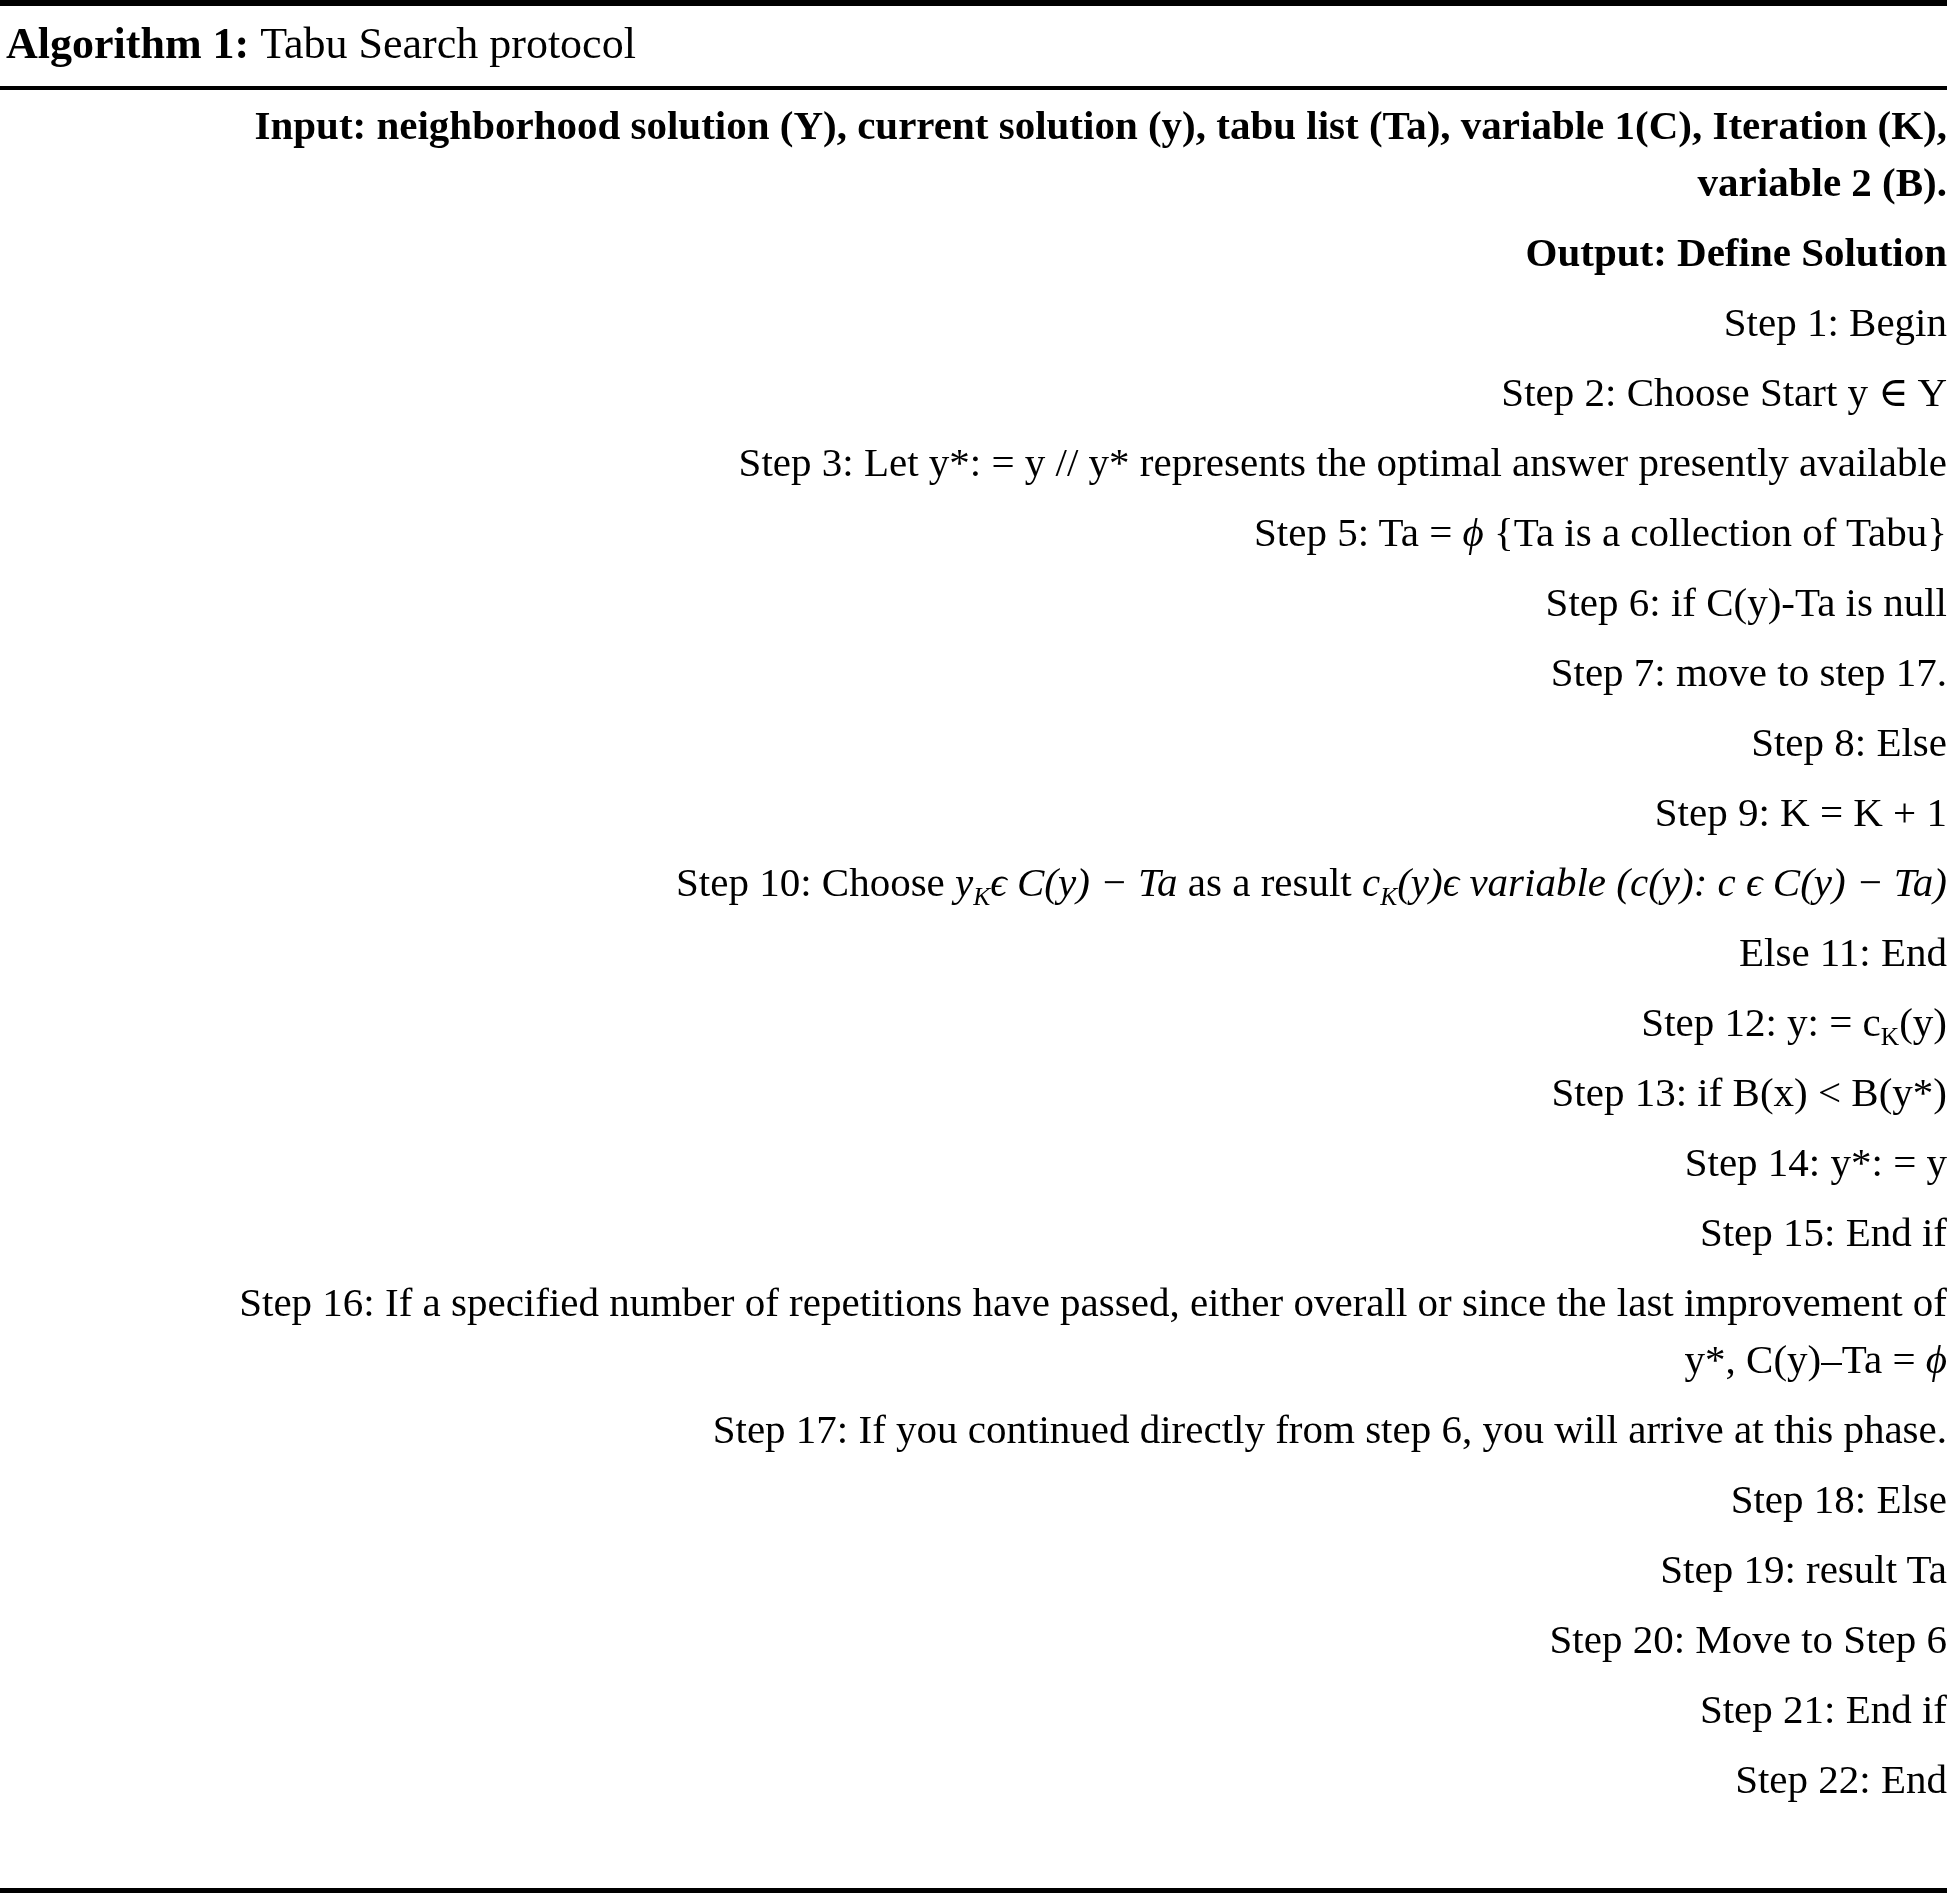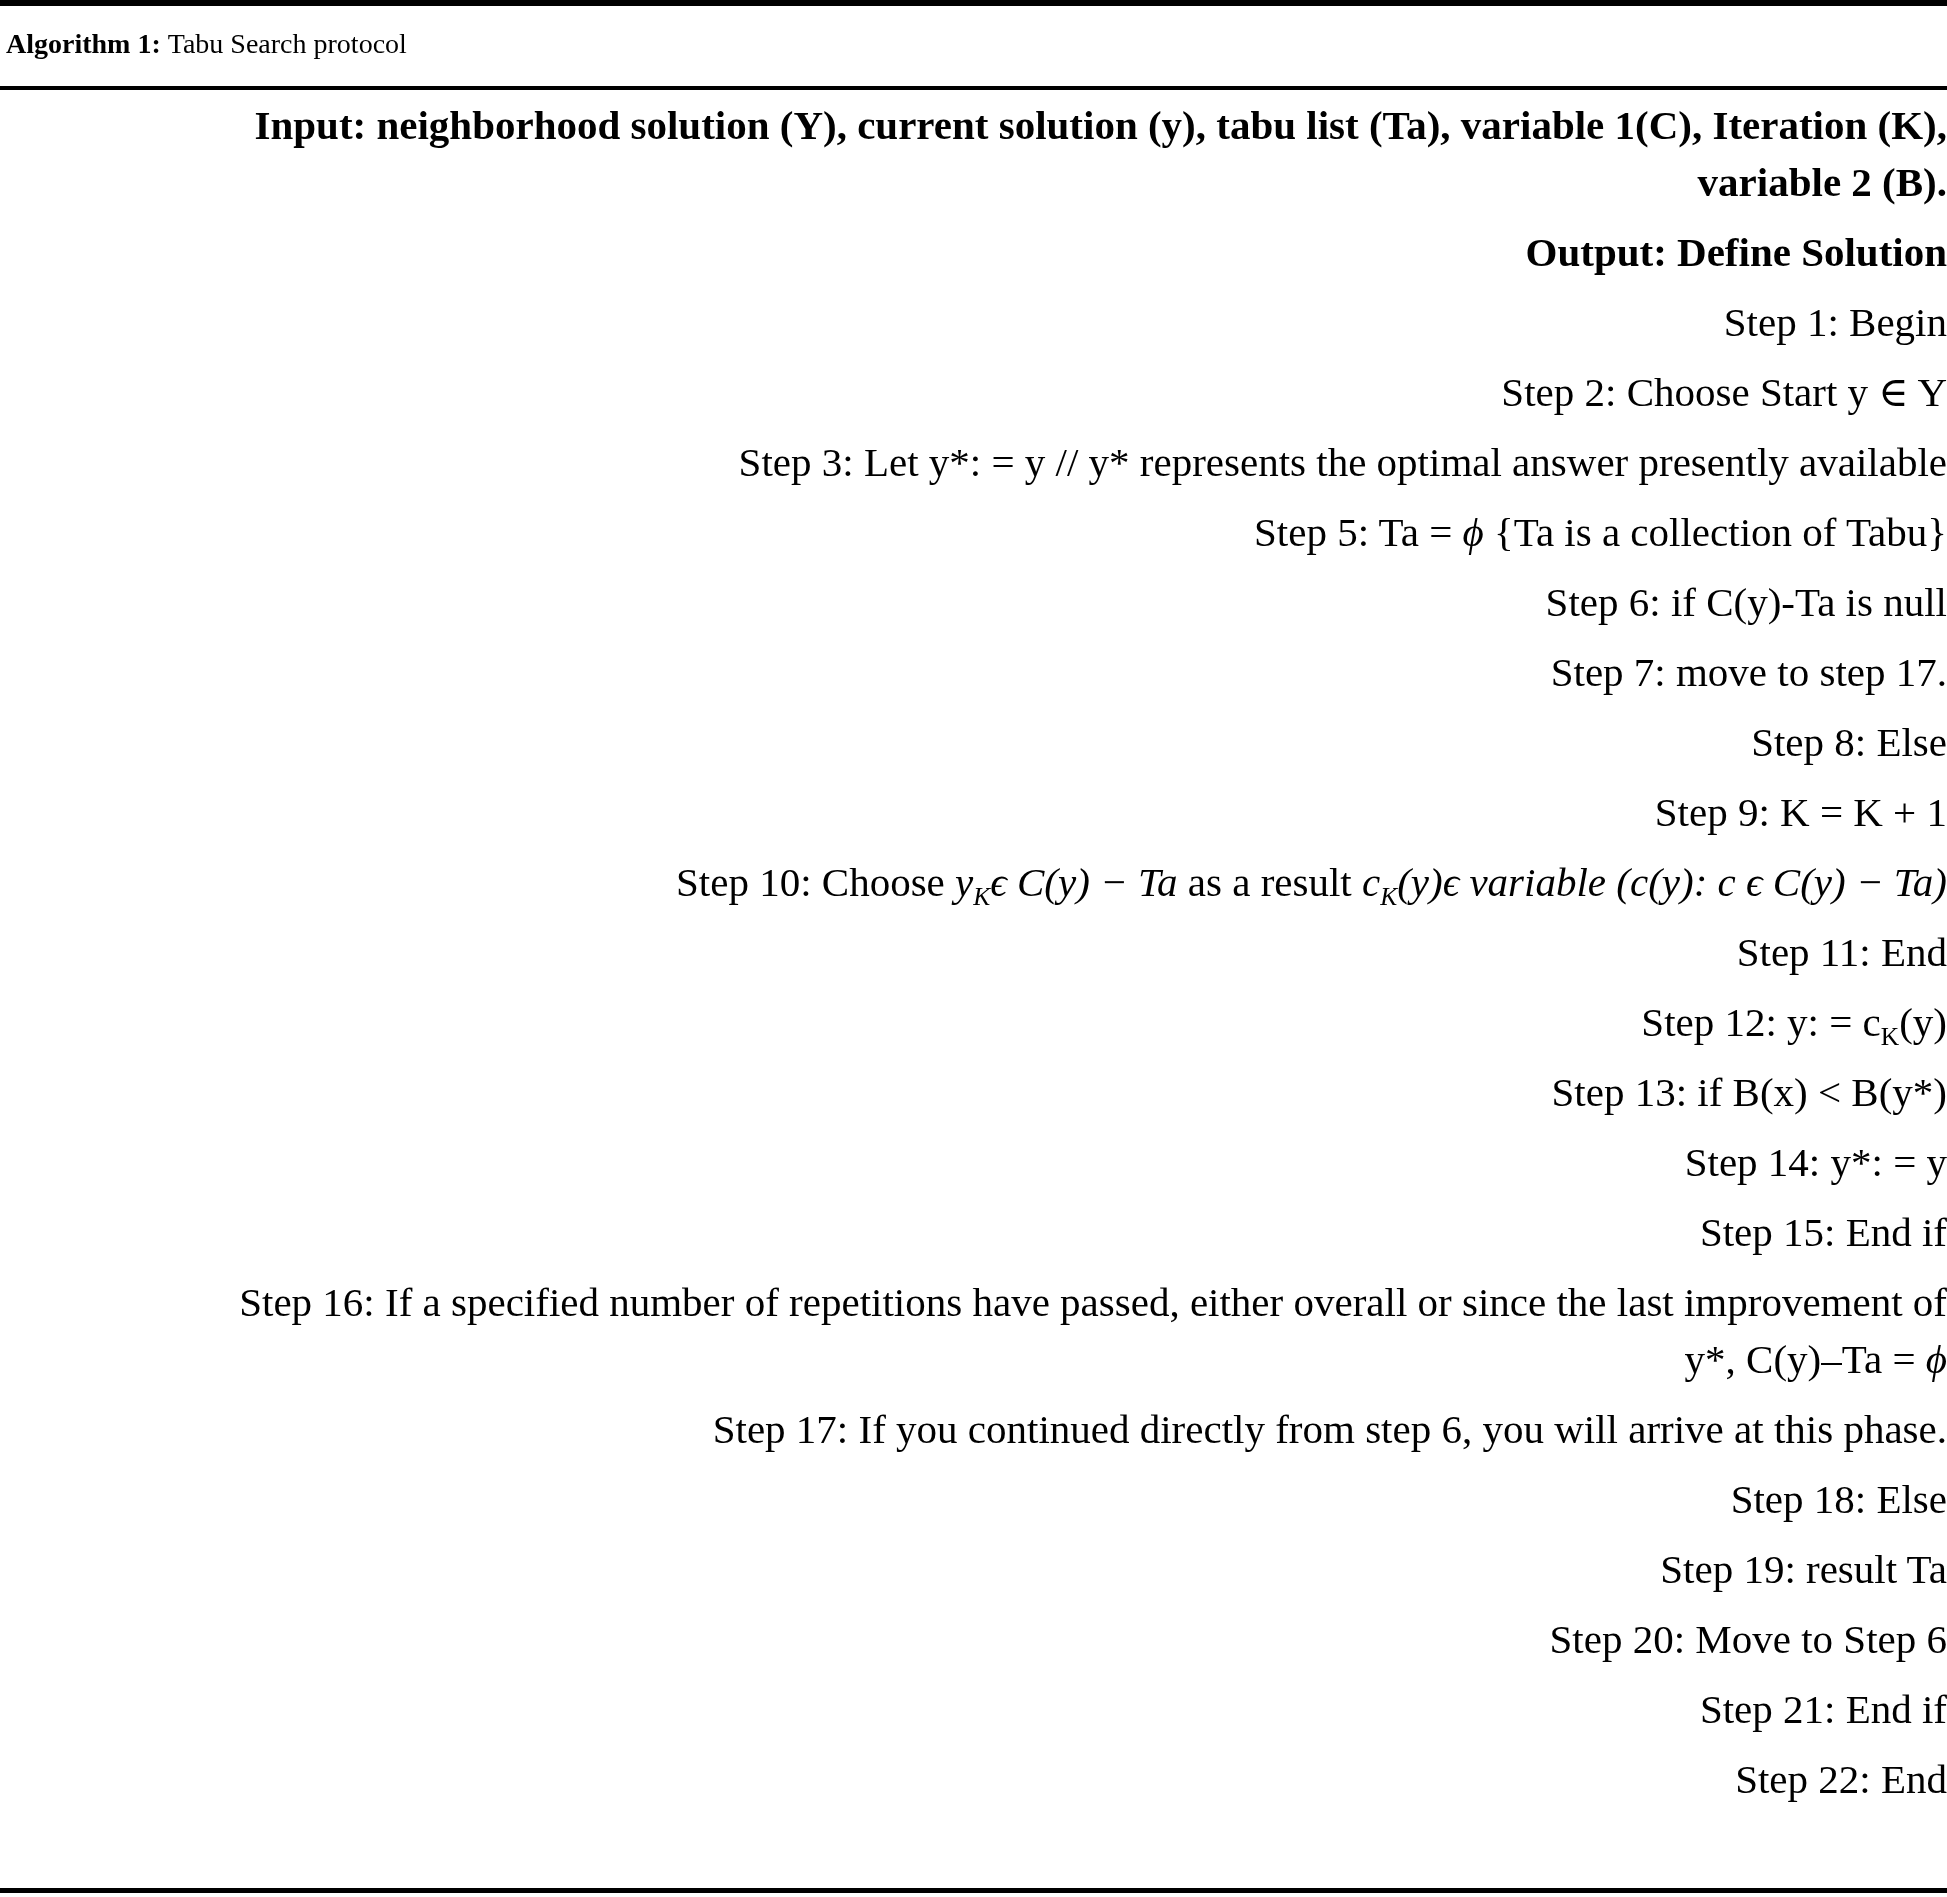--- a/index.html
+++ b/index.html
@@ -23,21 +23,21 @@
     background: #000000;
   }
   .rule-top    { top: 0;      height: 6px; }
   .rule-mid    { top: 86px;   height: 4px; }
   .rule-bottom { top: 1888px; height: 5px; }
 
   .caption {
     position: absolute;
     top: 18px;
     left: 6px;
-    font-size: 28px;
+    font-size: 44px;
     line-height: 52px;
     white-space: nowrap;
   }
   .caption .label { font-weight: bold; }
   .caption .title { margin-left: 0.25em; }
 
   .body-text {
     position: absolute;
     top: 97px;
     left: 0;
@@ -74,21 +74,21 @@
       <p class="para bold">Output: Define Solution</p>
       <p class="para">Step 1: Begin</p>
       <p class="para">Step 2: Choose Start y ∈ Y</p>
       <p class="para">Step 3: Let y*: = y // y* represents the optimal answer presently available</p>
       <p class="para">Step 5: Ta = <i>ϕ</i> {Ta is a collection of Tabu}</p>
       <p class="para">Step 6: if C(y)-Ta is null</p>
       <p class="para">Step 7: move to step 17.</p>
       <p class="para">Step 8: Else</p>
       <p class="para">Step 9: K = K + 1</p>
       <p class="para">Step 10: Choose <i>y</i><i><sub>K</sub></i><i>ϵ</i> <i>C(y) − Ta</i> as a result <i>c</i><i><sub>K</sub></i><i>(y)ϵ variable </i><i>(c(y): c ϵ C(y) − Ta)</i></p>
-      <p class="para">Step 11: End</p>
+      <p class="para">Else 11: End</p>
       <p class="para">Step 12: y: = c<sub>K</sub>(y)</p>
       <p class="para">Step 13: if B(x) &lt; B(y*)</p>
       <p class="para">Step 14: y*: = y</p>
       <p class="para">Step 15: End if</p>
       <p class="para">Step 16: If a specified number of repetitions have passed, either overall or since the last improvement of<br>y*, C(y)–Ta = <i>ϕ</i></p>
       <p class="para">Step 17: If you continued directly from step 6, you will arrive at this phase.</p>
       <p class="para">Step 18: Else</p>
       <p class="para">Step 19: result Ta</p>
       <p class="para">Step 20: Move to Step 6</p>
       <p class="para">Step 21: End if</p>

